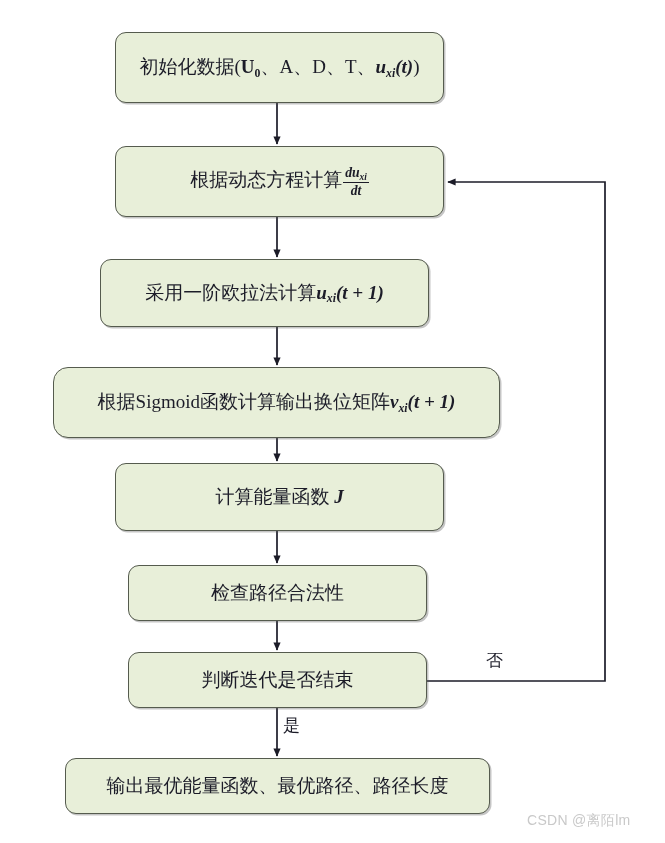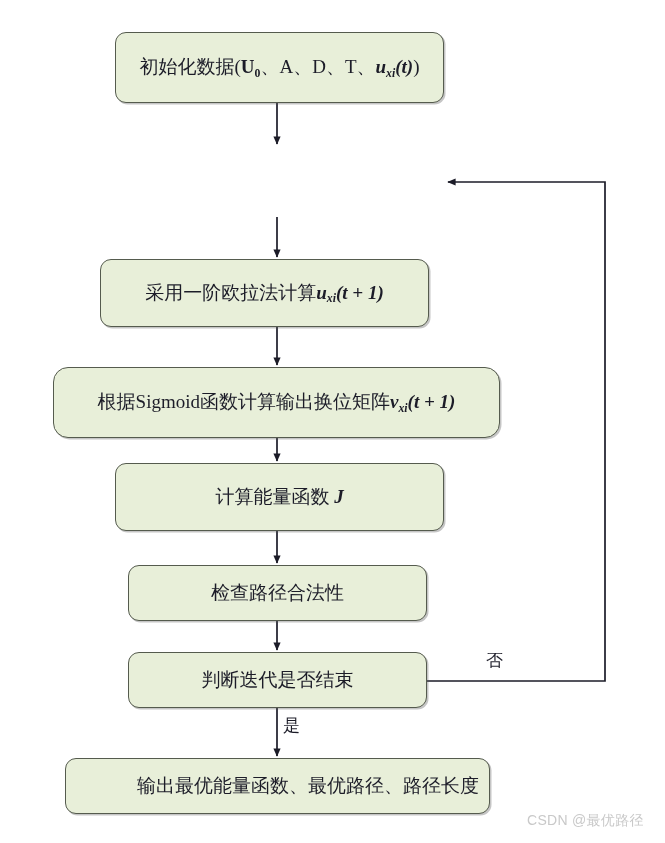--- a/index.html
+++ b/index.html
@@ -130,20 +130,23 @@
 
     <line x1="277" y1="708" x2="277" y2="756" stroke="#1c1c28" stroke-width="1.7" marker-end="url(#arrowhead)"></line>
 
     <path d="M427,681 L605,681 L605,182 L448,182" fill="none" stroke="#1c1c28" stroke-width="1.7" marker-end="url(#arrowhead)"></path>
   </svg>
 
   <div class="node" style="left:115px; top:32px; width:329px; height:71px;">
     <span class="label"><span class="mathup">初始化数据(</span><span class="mathup" style="font-weight:600;"><span>U</span><sub style="font-style:normal;">0</sub></span><span class="mathup">、A、D、T、</span><span class="mathvar"><span>u</span><sub>xi</sub></span><span class="mathvar">(t)</span><span class="mathup">)</span></span>
   </div>
 
+  <div class="node" style="left:115px; top:146px; width:329px; height:71px;">
+    <span class="label"><span class="mathup">根据动态方程计算</span><span class="frac"><span class="num"><span>du</span><sub>xi</sub></span><span class="den">dt</span></span></span>
+  </div>
 
   <div class="node" style="left:100px; top:259px; width:329px; height:68px;">
     <span class="label"><span class="mathup">采用一阶欧拉法计算</span><span class="mathvar"><span>u</span><sub>xi</sub></span><span class="mathvar">(t + 1)</span></span>
   </div>
 
   <div class="node" style="left:53px; top:367px; width:447px; height:71px;border-radius:15px;">
     <span class="label"><span class="mathup">根据</span><span class="mathup">Sigmoid</span><span class="mathup">函数计算输出换位矩阵</span><span class="mathvar"><span>v</span><sub>xi</sub></span><span class="mathvar">(t + 1)</span></span>
   </div>
 
   <div class="node" style="left:128px; top:565px; width:299px; height:56px;">
@@ -151,23 +154,23 @@
   </div>
 
   <div class="node" style="left:115px; top:463px; width:329px; height:68px;">
     <span class="label"><span class="mathup">计算能量函数 </span><span class="mathvar">J</span></span>
   </div>
 
   <div class="node" style="left:128px; top:652px; width:299px; height:56px;">
     <span class="label">判断迭代是否结束</span>
   </div>
 
-  <div class="node" style="left:65px; top:758px; width:425px; height:56px;justify-content:flex-end;">
+  <div class="node" style="left:65px; top:758px; width:425px; height:56px;">
     <span class="label">输出最优能量函数、最优路径、路径长度</span>
   </div>
 
   <div class="edge-label" style="left:486px; top:649px;">否</div>
 
   <div class="edge-label" style="left:283px; top:714px;">是</div>
 
-  <div class="watermark" style="left:527px; top:812px;">CSDN @最优路径</div>
+  <div class="watermark" style="left:527px; top:812px;">CSDN @离陌lm</div>
 
 </div>
 
 </body></html>

